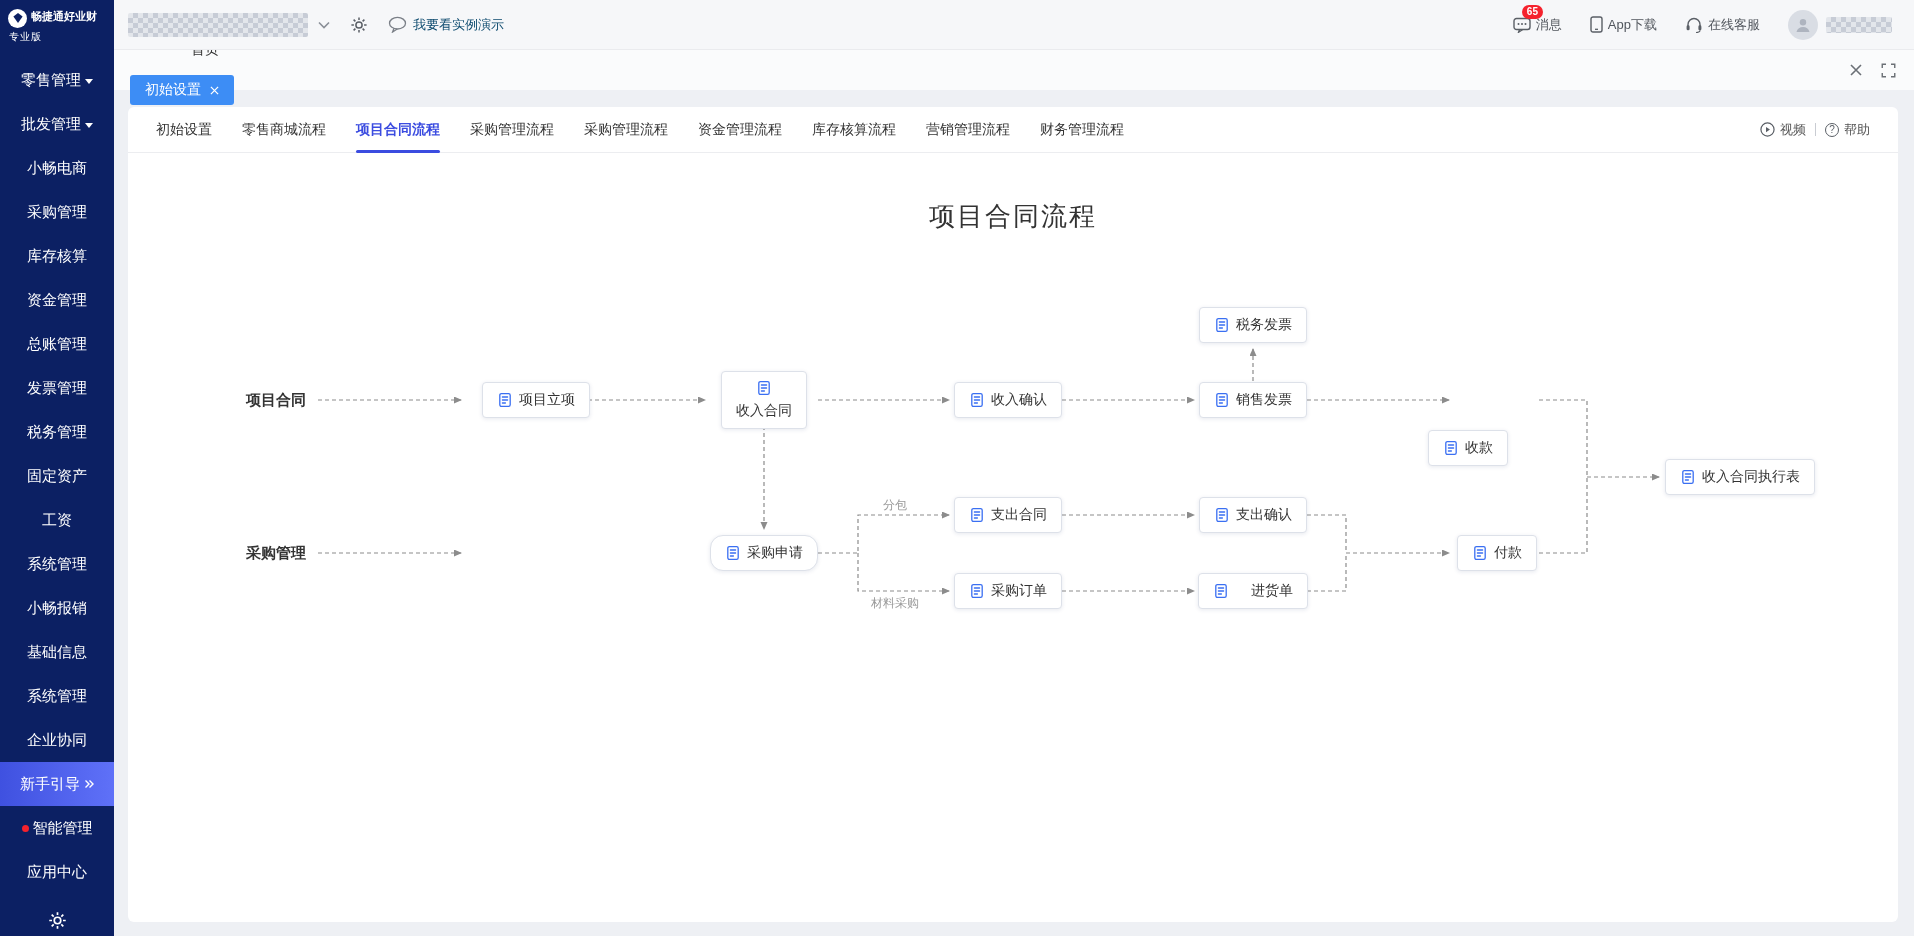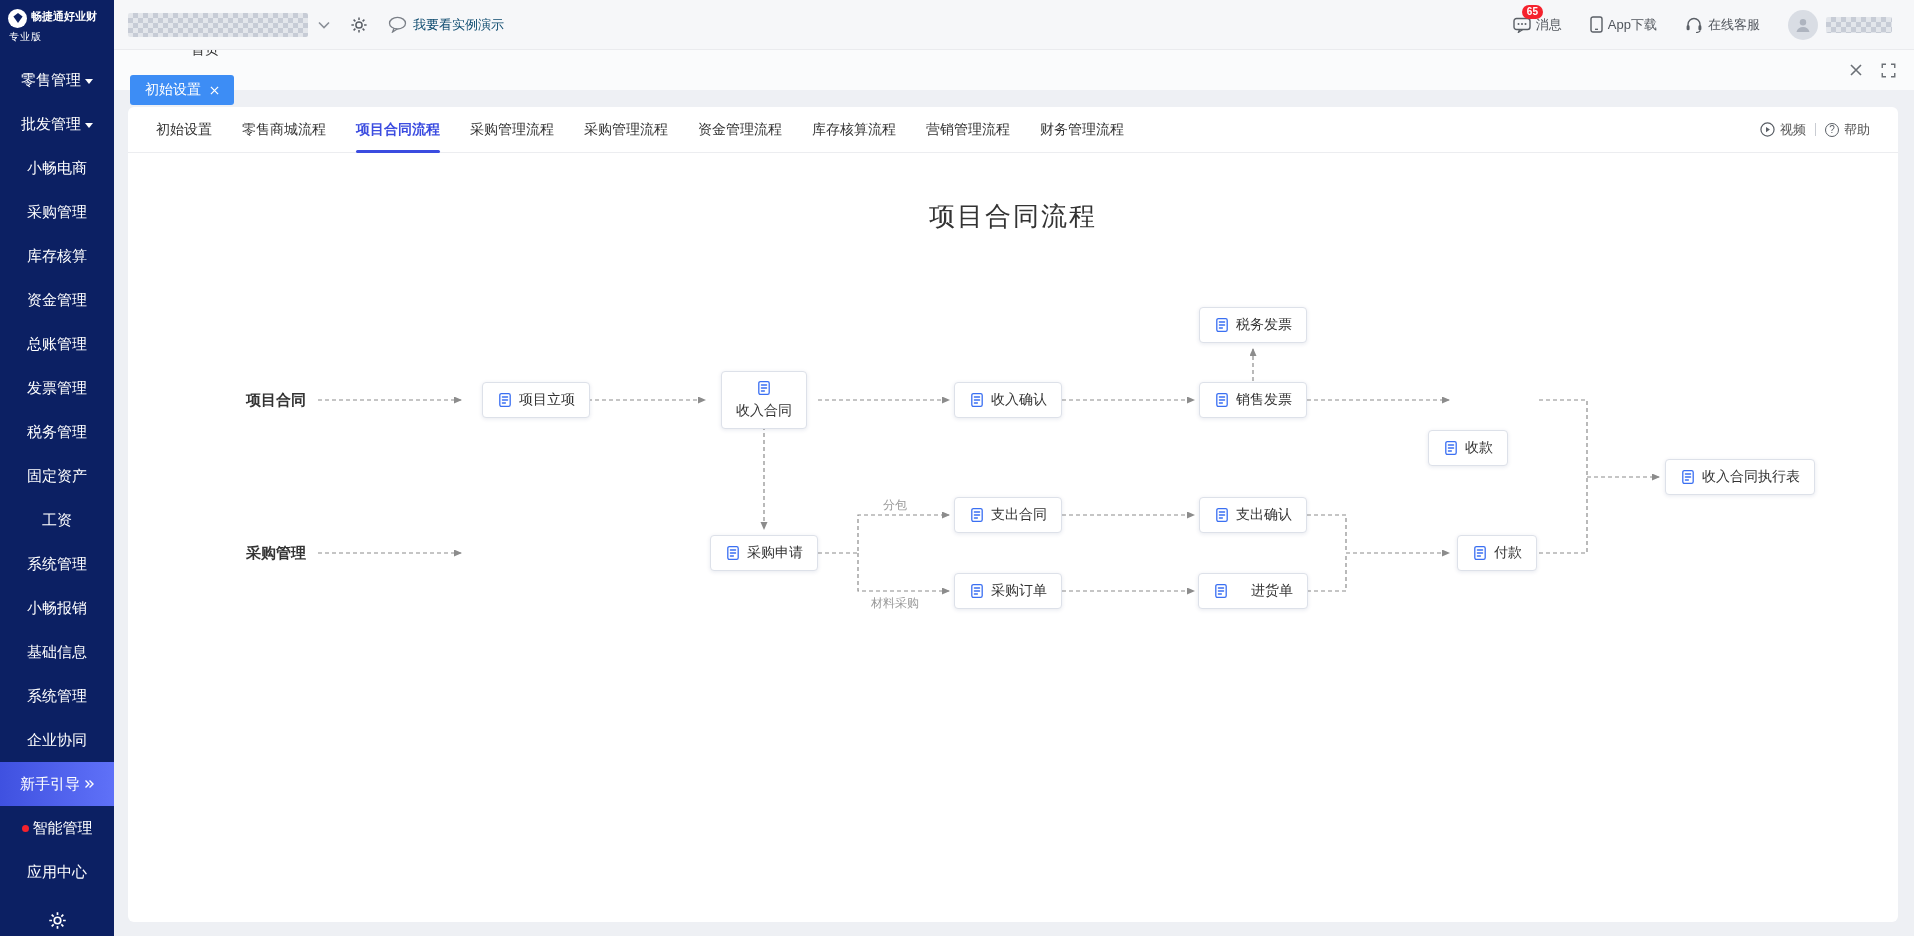--- a/index.html
+++ b/index.html
@@ -368,21 +368,21 @@
           </div>
           <div class="node" style="left: 1125px; top: 362px;">
             <span class="nicon">
               <svg width="16" height="16" viewBox="0 0 16 16">
                 <rect x="2.8" y="1.6" width="10.4" height="12.8" rx="1.6" fill="none" stroke="#3a6ff2" stroke-width="1.3"></rect>
                 <path d="M5.4 5h5.2M5.4 8h5.2M5.4 11h3" stroke="#3a6ff2" stroke-width="1.3" fill="none" stroke-linecap="round"></path>
               </svg>
             </span>
             <span>支出确认</span>
           </div>
-          <div class="node" style="left: 636px; top: 400px;">
+          <div class="node" style="left: 636px; top: 400px; border-radius: 13px;">
             <span class="nicon">
               <svg width="16" height="16" viewBox="0 0 16 16">
                 <rect x="2.8" y="1.6" width="10.4" height="12.8" rx="1.6" fill="none" stroke="#3a6ff2" stroke-width="1.3"></rect>
                 <path d="M5.4 5h5.2M5.4 8h5.2M5.4 11h3" stroke="#3a6ff2" stroke-width="1.3" fill="none" stroke-linecap="round"></path>
               </svg>
             </span>
             <span>采购申请</span>
           </div>
           <div class="node" style="left: 1369px; top: 400px;">
             <span class="nicon">

